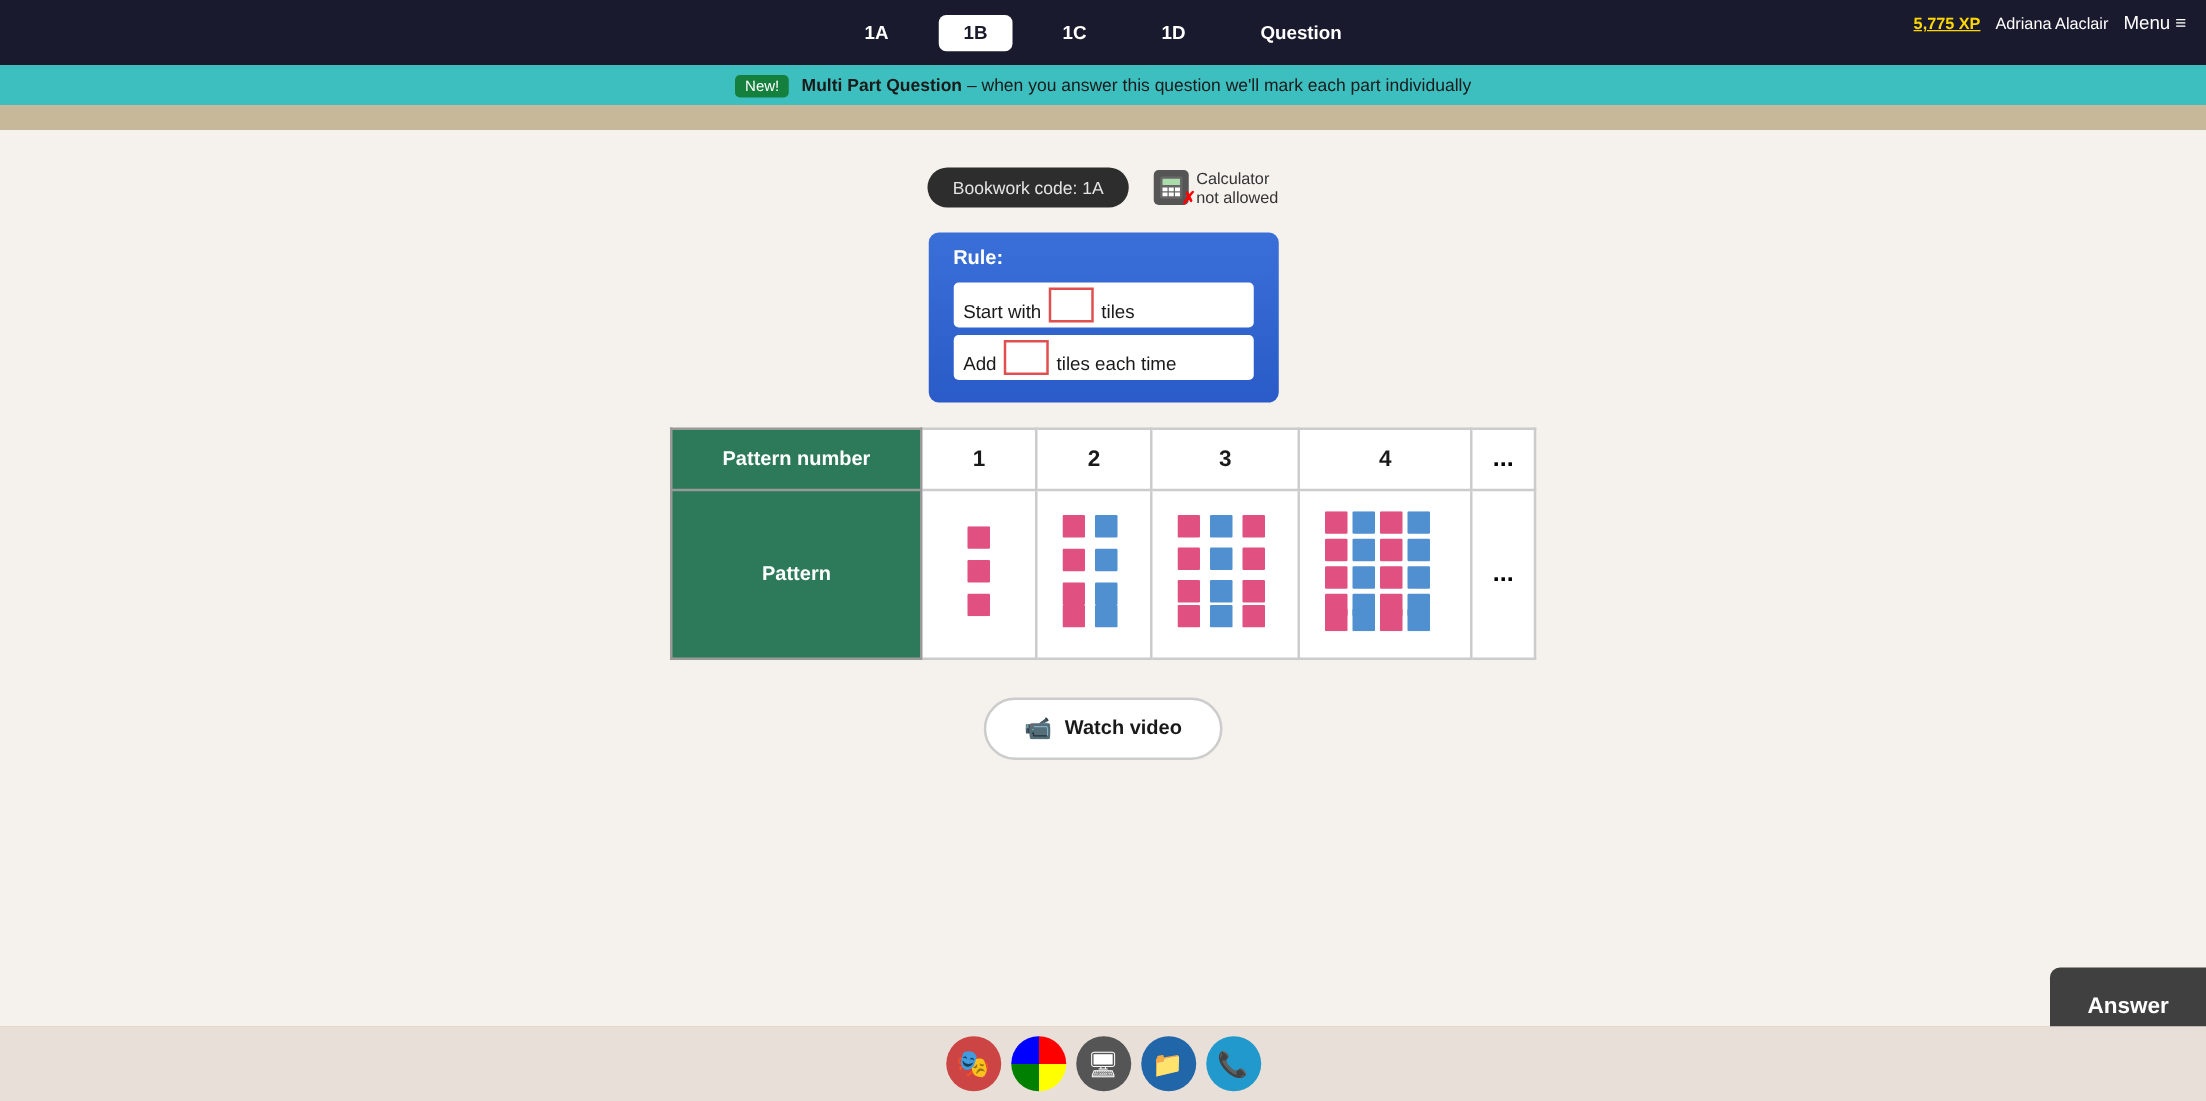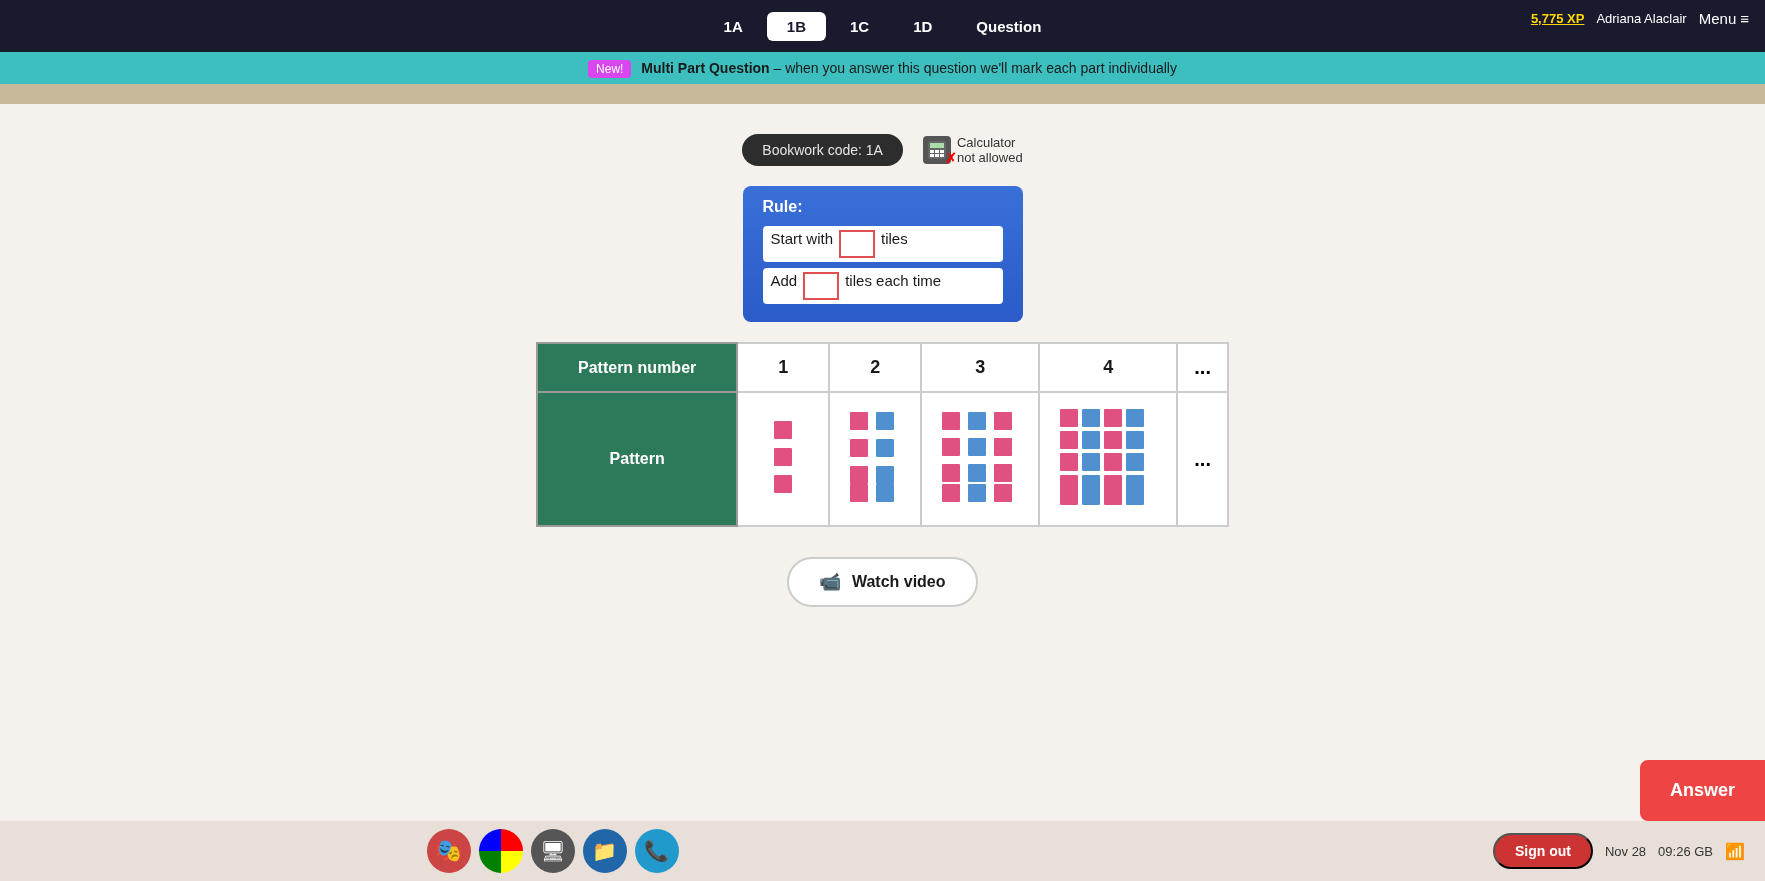--- a/index.html
+++ b/index.html
@@ -16,21 +16,21 @@
     .top-nav {
       position: absolute;
       top: 0;
       left: 0;
       right: 0;
       height: 52px;
       background: #1a1a2e;
       display: flex;
       align-items: center;
       justify-content: center;
-      gap: 4px;
+      gap: 20px;
       z-index: 10;
     }
 
     .nav-tab {
       padding: 6px 20px;
       border-radius: 6px;
       font-size: 15px;
       font-weight: bold;
       cursor: pointer;
       color: white;
@@ -84,21 +84,21 @@
       right: 0;
       background: #3dbfbf;
       padding: 8px 0;
       text-align: center;
       font-size: 14px;
       color: #1a1a1a;
       z-index: 9;
     }
 
     .new-badge {
-      background: #d946ef;
+      background: #15803d;
       color: white;
       padding: 2px 8px;
       border-radius: 4px;
       font-size: 12px;
       margin-right: 6px;
     }
 
     
     .content-area {
       position: absolute;
@@ -173,21 +173,21 @@
 
     .rule-title {
       color: white;
       font-size: 16px;
       font-weight: bold;
       margin-bottom: 10px;
     }
 
     .rule-row {
       display: flex;
-      align-items: flex-start;
+      align-items: flex-end;
       gap: 6px;
       color: #1a1a1a;
       font-size: 15px;
       margin-bottom: 6px;
       background: white;
       padding: 4px 8px;
       border-radius: 4px;
     }
 
     .rule-input {
@@ -275,22 +275,22 @@
       color: #1a1a1a;
       cursor: pointer;
       width: fit-content;
       gap: 10px;
     }
 
     
     .answer-btn {
       position: absolute;
       right: 0;
-      bottom: 60px;
-      background: #ef4444;
+      bottom: 46px;
+      background: #404040;
       color: white;
       padding: 20px 30px;
       font-size: 18px;
       font-weight: bold;
       cursor: pointer;
       border-radius: 8px 0 0 8px;
     }
 
     
     .taskbar {
@@ -531,19 +531,13 @@
       <span style="font-size:20px;">🖥</span>
     </div>
     <div class="taskbar-icon" style="background:#2266aa;">
       <span style="font-size:20px;">📁</span>
     </div>
     <div class="taskbar-icon" style="background:#2299cc;">
       <span style="font-size:20px;">📞</span>
     </div>
   </div>
 
-  <div class="taskbar-right">
-    <button class="sign-out-btn">Sign out</button>
-    <span class="taskbar-info">Nov 28</span>
-    <span class="taskbar-info">09:26 GB</span>
-    <span>📶</span>
-  </div>
 </div>
 
 </body></html>

